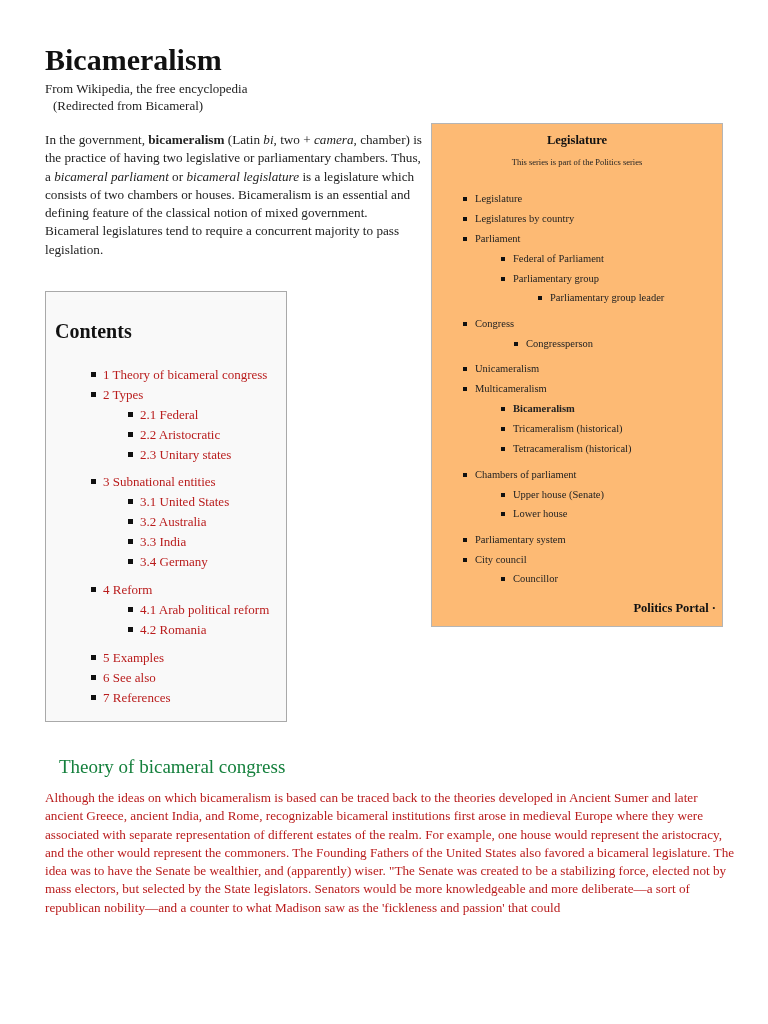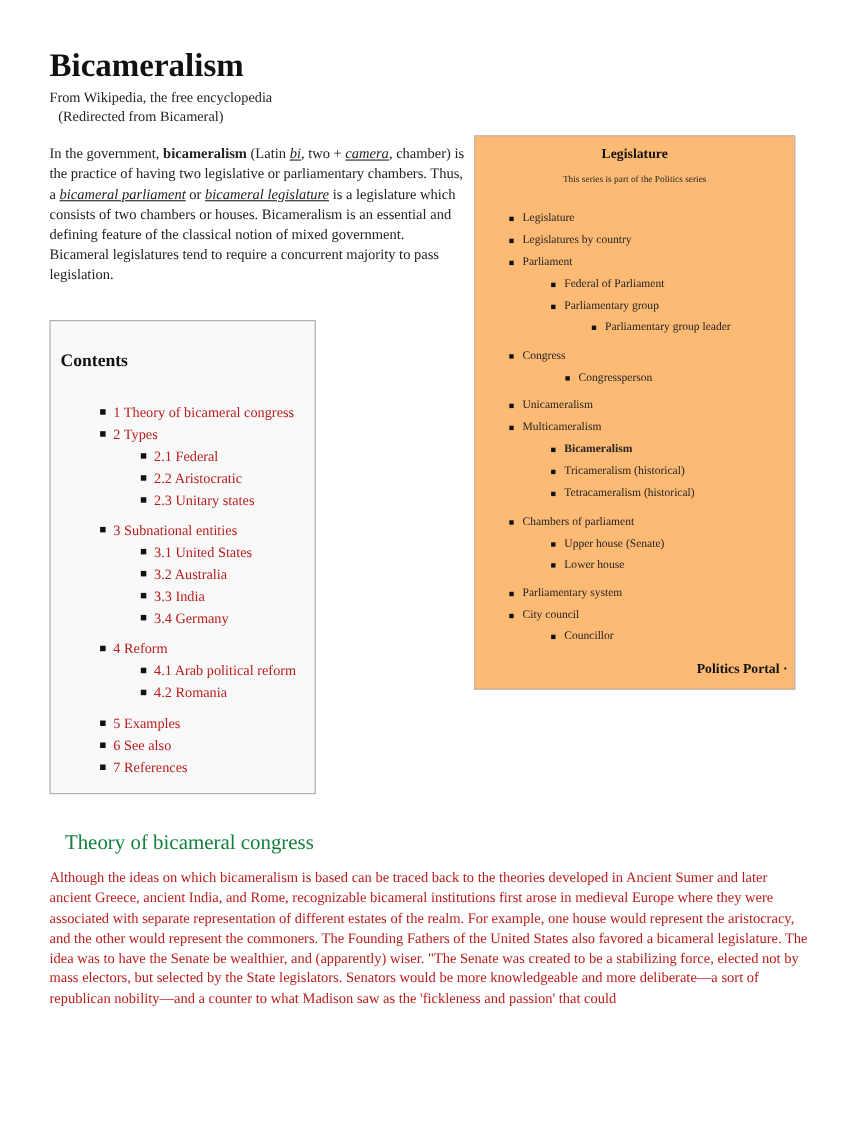--- a/index.html
+++ b/index.html
@@ -20,30 +20,30 @@
   .redirect {
     position: absolute; left: 53px; top: 97px;
     font-size: 13px; line-height: 17px; color: #222;
   }
   .intro {
     position: absolute; left: 45px; top: 131px; width: 380px;
     font-size: 13.2px; line-height: 18.3px; color: #222;
     margin: 0;
   }
   .intro b { font-weight: bold; }
-  .intro i { font-style: italic; text-decoration: underline; }
+  .intro i { font-style: italic; }
 
   
   .toc {
     position: absolute; left: 45px; top: 291px; width: 242px; height: 431px;
     background: #f9f9f9; border: 1px solid #a9a9a9; box-sizing: border-box;
   }
   .toc-title {
     position: absolute; left: 9px; top: 28px;
-    font-size: 16px; font-weight: bold; color: #111; margin: 0;
+    font-size: 20px; font-weight: bold; color: #111; margin: 0;
   }
   .toc ul { list-style: none; margin: 0; padding: 0; }
   .toc li {
     position: absolute; font-size: 13px; line-height: 18px; color: #b91c1c;
     white-space: nowrap;
     margin-left: 11px;
   }
   .toc li::before {
     content: ""; position: absolute; left: -12px; top: 6px;
     width: 5px; height: 5px; background: #111;

